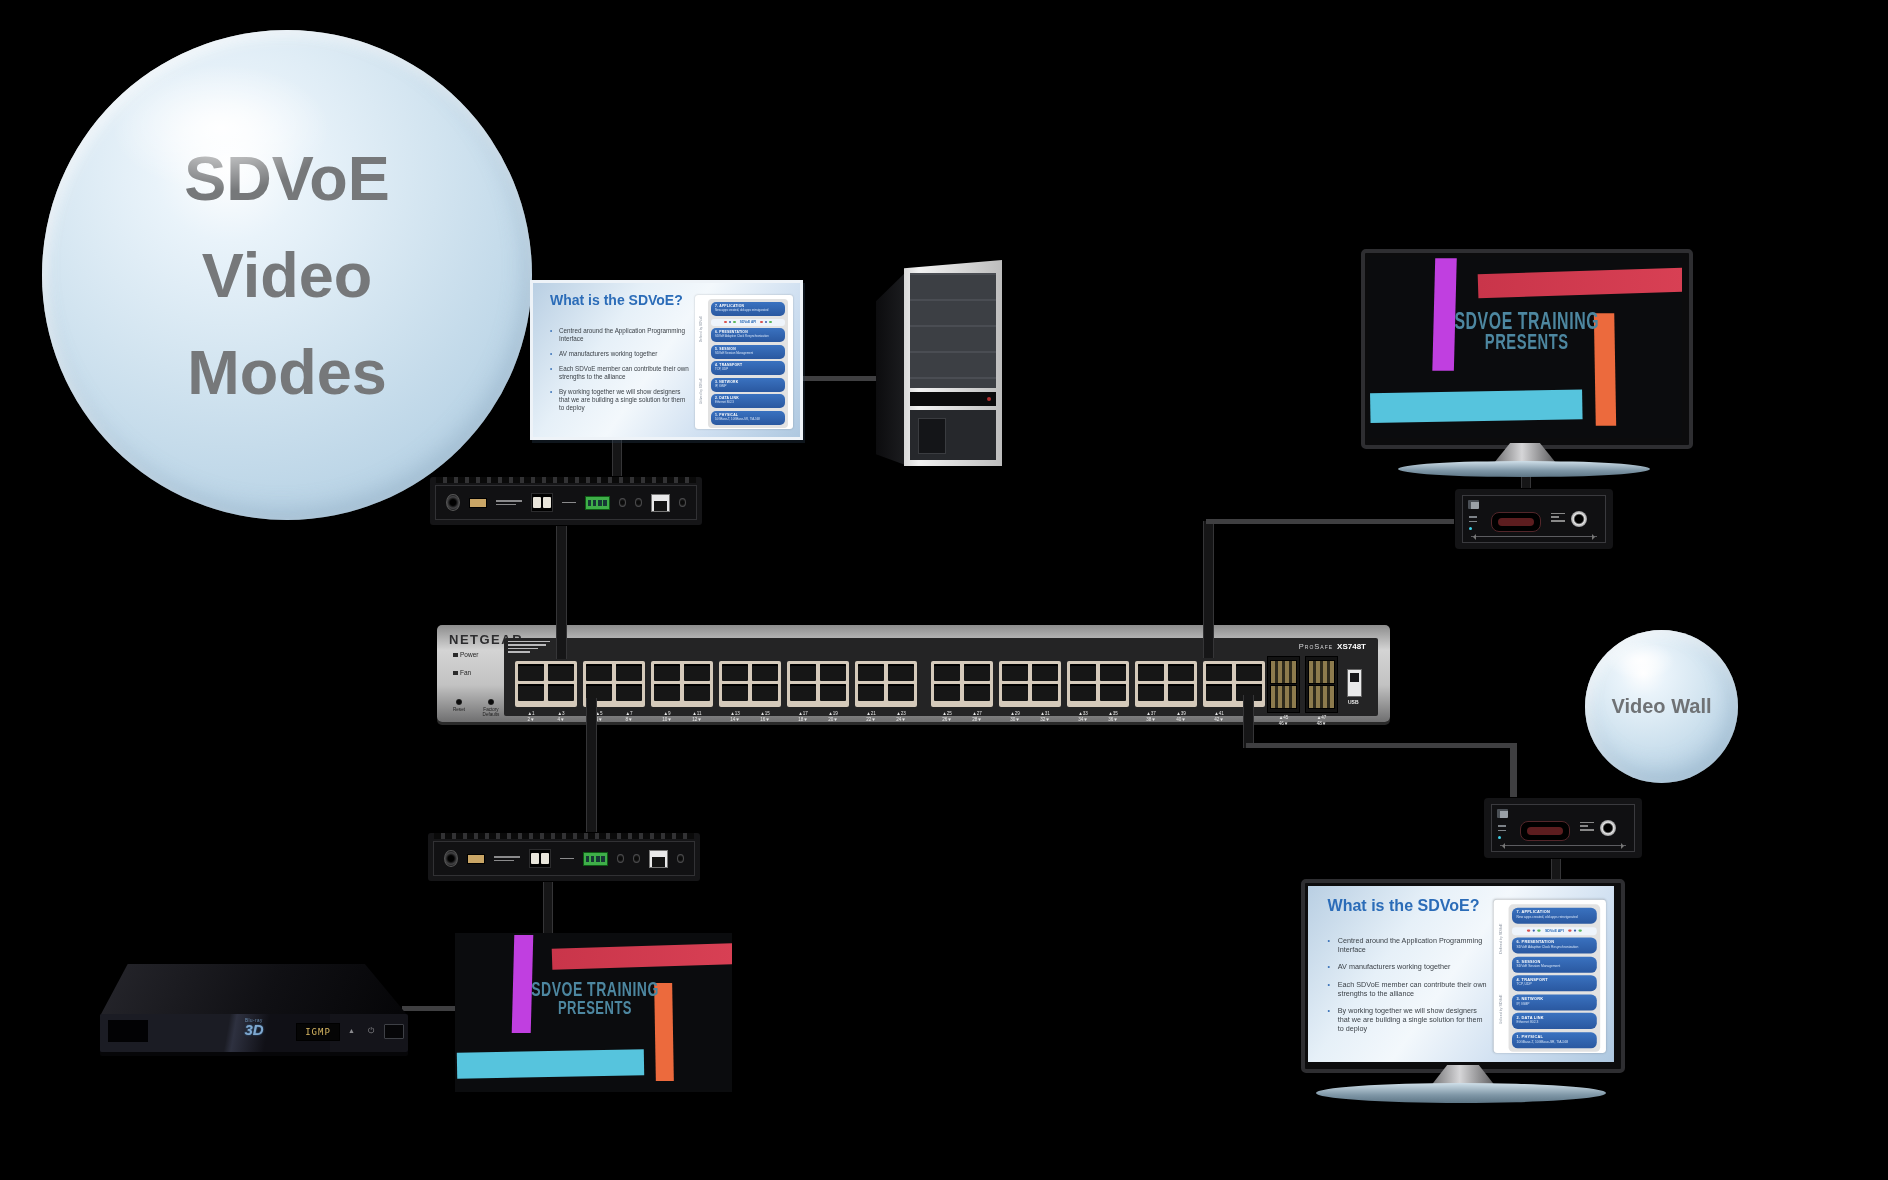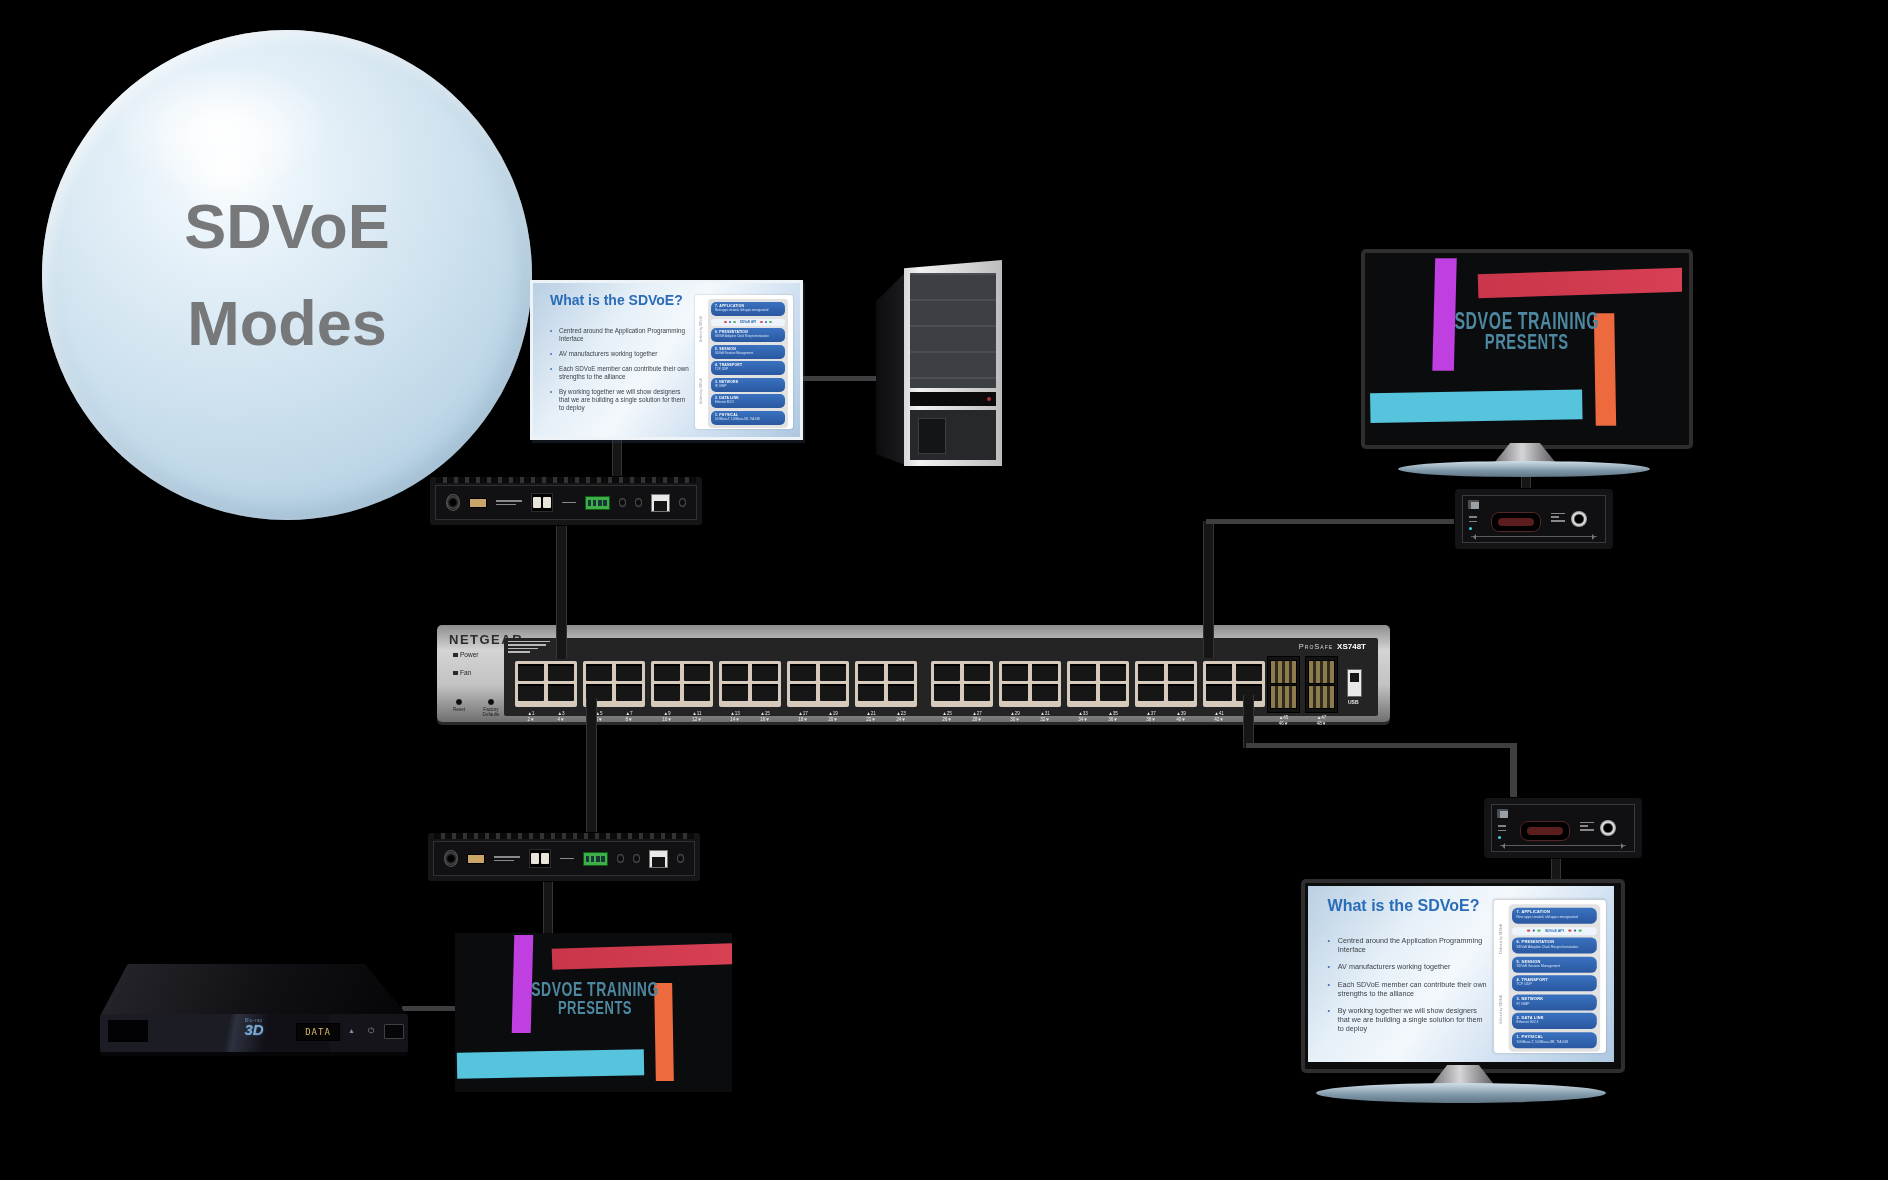--- a/index.html
+++ b/index.html
@@ -176,20 +176,21 @@
   .bd-usb{position:absolute;left:284px;top:10px;width:18px;height:13px;background:#060608;border:1.5px solid #3e4046;border-radius:1px;}
 </style>
 </head>
 <body>
 
 <div class="stage">
 
   <div class="bubble bubble-title">
     <div>
       <div class="tb-line">SDVoE</div>
+      <div class="tb-line">Video</div>
       <div class="tb-line">Modes</div>
     </div>
   </div>
 
   <div class="wire plug" style="left:612px;top:437px;width:8px;height:44px;"></div>
   <div class="wire plug" style="left:556px;top:521px;width:9px;height:138px;"></div>
   <div class="wire" style="left:796px;top:376px;width:114px;height:5px;"></div>
   <div class="wire plug" style="left:586px;top:698px;width:9px;height:137px;"></div>
   <div class="wire plug" style="left:543px;top:878px;width:8px;height:57px;"></div>
   <div class="wire" style="left:402px;top:1006px;width:55px;height:5px;"></div>
@@ -532,20 +533,23 @@
       <div class="rx-sw">
           <i></i>
           <i></i>
           <i></i>
         </div>
       <div class="rx-jack"></div>
       <div class="rx-line"></div>
     </div>
   </div>
 
+  <div class="bubble b-videowall">
+    <div class="bubble-mode">Video Wall</div>
+  </div>
 
   <div class="rx" style="left:1484px;top:798px;">
     <div class="rx-panel">
       <div class="rx-logo"></div>
       <div class="rx-leds">
           <i></i>
           <i></i>
           <span class="rx-led"></span>
         </div>
       <div class="rx-hdmi">
@@ -638,21 +642,21 @@
   <div class="bd">
     <div class="bd-top"></div>
     <div class="bd-face">
       <div class="bd-sheen"></div>
       <div class="bd-tray"></div>
       <div class="bd-logo">
         <span class="small">Blu-ray</span>
         <span class="big">3D</span>
       </div>
       <div class="bd-display">
-          <span>DATA</span>
+          <span>IGMP</span>
         </div>
       <div class="bd-eject">▲</div>
       <div class="bd-power">⏻</div>
       <div class="bd-usb"></div>
     </div>
   </div>
 
 </div>
 
 </body></html>

